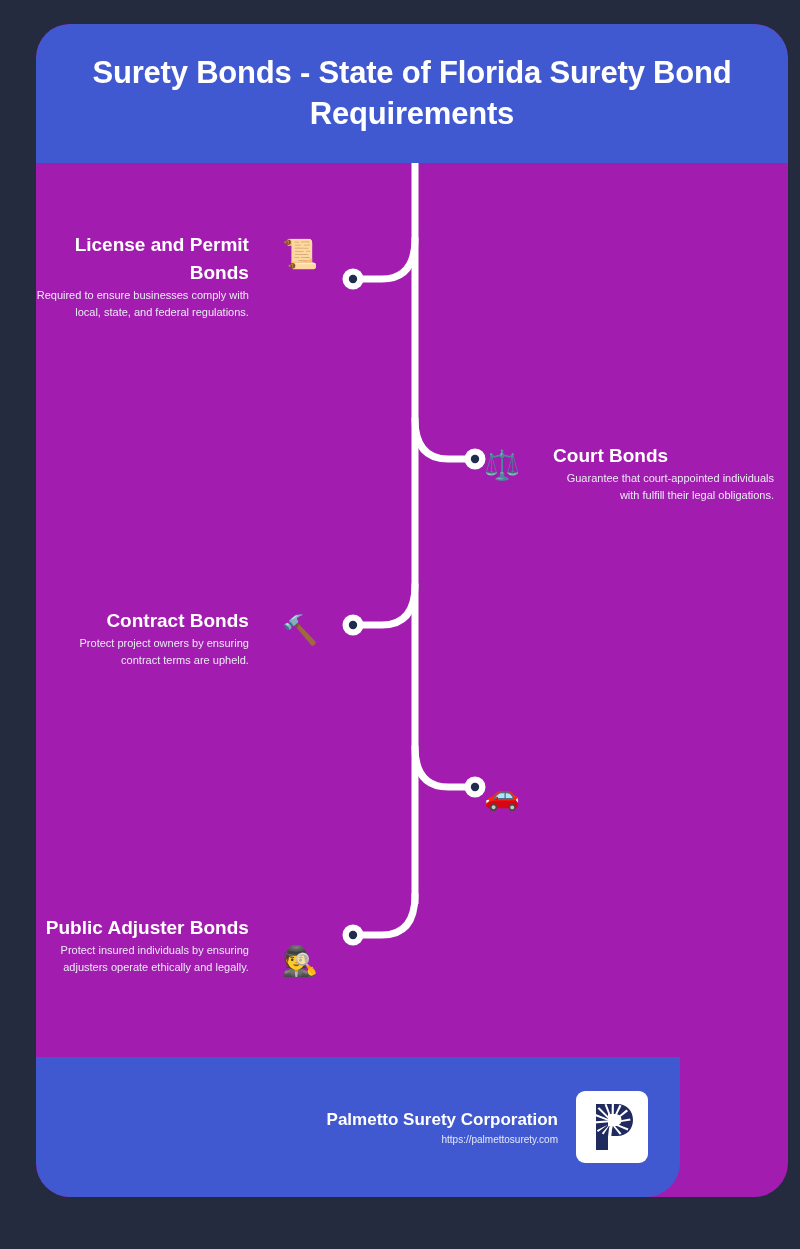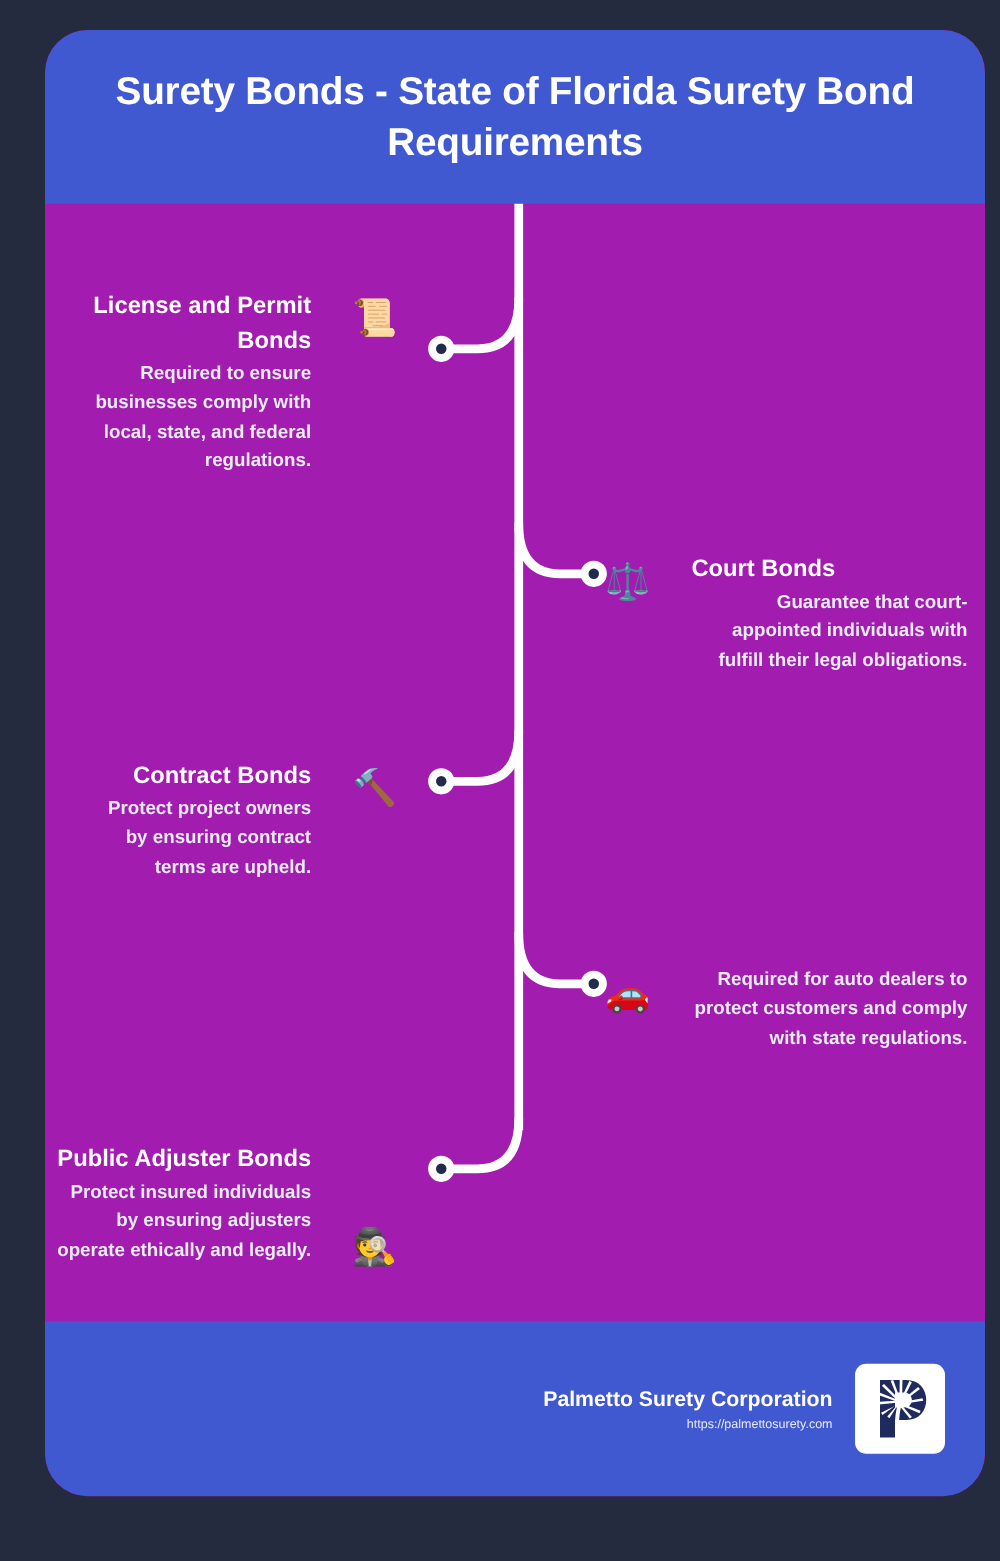--- a/index.html
+++ b/index.html
@@ -80,22 +80,22 @@
 
   .item-title {
     color: #ffffff;
     font-size: 19px;
     font-weight: bold;
     line-height: 1.47;
     margin: 0;
   }
   .item-desc {
     color: #e9ebf2;
-    font-size: 15px;
-    font-weight: bold;
+    font-size: 11px;
+    font-weight: normal;
     line-height: 1.56;
     margin: 0;
   }
   .item-emoji {
     font-size: 29px;
     line-height: 1;
     flex: none;
     font-family: "DejaVu Sans", sans-serif;
   }
   .item.left .item-emoji { margin-left: 9px; margin-top: 9px; }
@@ -112,21 +112,21 @@
   #item-3 .item-text { width: 197px; }
   #item-5 .item-text { width: 237px; }
   #item-2 .item-text { width: 242px; }
   #item-4 .item-text { width: 242px; }
 
   
   .footer {
     position: absolute;
     left: 0;
     bottom: 0;
-    width: 752px;
+    width: 644px;
     height: 140px;
     background: #4159d0;
     border-radius: 0 0 34px 34px;
     display: flex;
     align-items: center;
     justify-content: flex-end;
     box-sizing: border-box;
     padding-right: 32px;
   }
   .footer-text {
@@ -217,21 +217,20 @@
     <div class="item-text">
       <div class="item-title">Contract Bonds</div>
       <div class="item-desc">Protect project owners by ensuring contract terms are upheld.</div>
     </div>
     <div class="item-emoji">🔨</div>
   </div>
 
   <div class="item right" id="item-4">
     <div class="item-emoji">🚗</div>
     <div class="item-text">
-      <div class="item-desc">Required for auto dealers to protect customers and comply with state regulations.</div>
     </div>
   </div>
 
   <div class="item left" id="item-5">
     <div class="item-text">
       <div class="item-title">Public Adjuster Bonds</div>
       <div class="item-desc">Protect insured individuals by ensuring adjusters operate ethically and legally.</div>
     </div>
     <div class="item-emoji">🕵️</div>
   </div>

